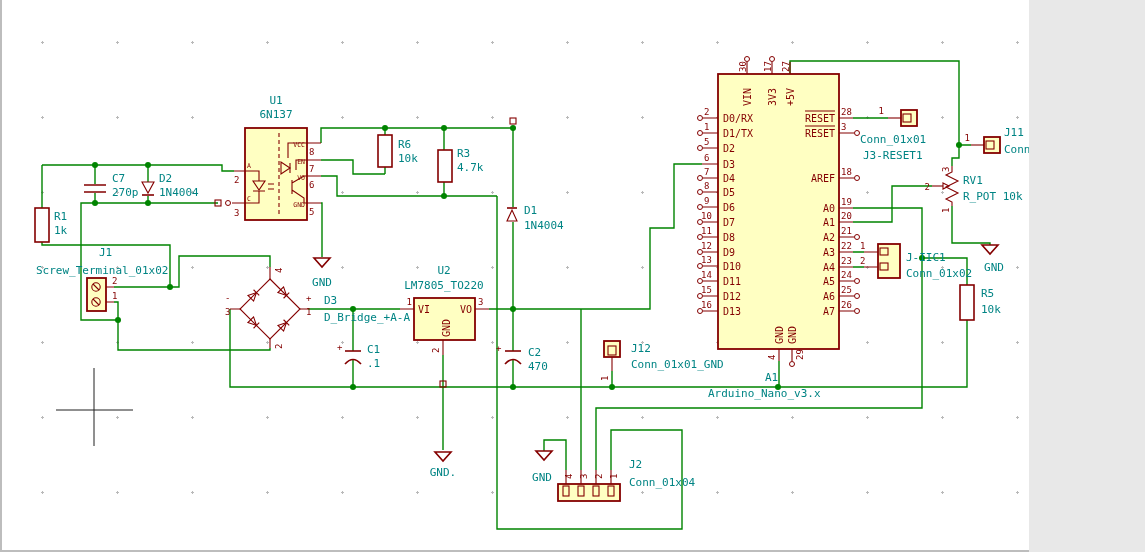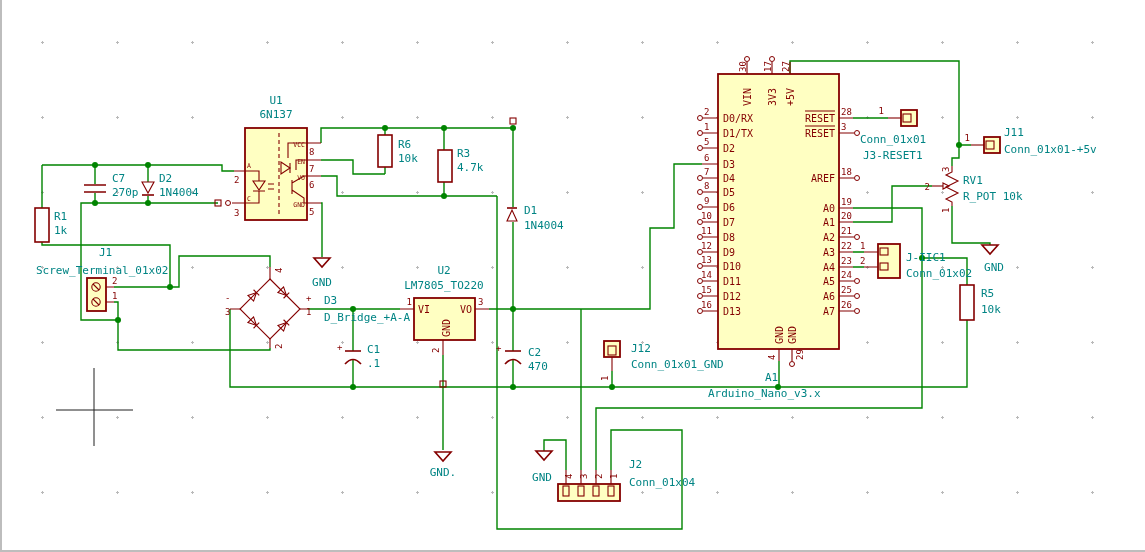--- a/index.html
+++ b/index.html
@@ -1,17 +1,17 @@
 <!DOCTYPE html>
 <html><head>
 <meta charset="utf-8">
 <style>
   html,body{margin:0;padding:0;background:#e8e8e8;}
   .canvas{
-    position:relative;width:1145px;height:552px;background:#ffffff;
+    position:relative;width:1029px;height:552px;background:#ffffff;
     background-image:radial-gradient(circle,#b9b9b9 1px,transparent 1.4px);
     background-size:75px 75px;background-position:3px 5px;
     border-left:2px solid #bdbdbd;border-bottom:2px solid #bdbdbd;
     box-sizing:border-box;overflow:hidden;
     font-family:"DejaVu Sans Mono",monospace;
   }
   svg{position:absolute;left:0;top:0;}
   .wire{stroke:#008400;stroke-width:1.4;fill:none;}
   .dev{stroke:#840000;stroke-width:1.6;fill:none;}
   .devthin{stroke:#840000;stroke-width:1.1;fill:none;}

